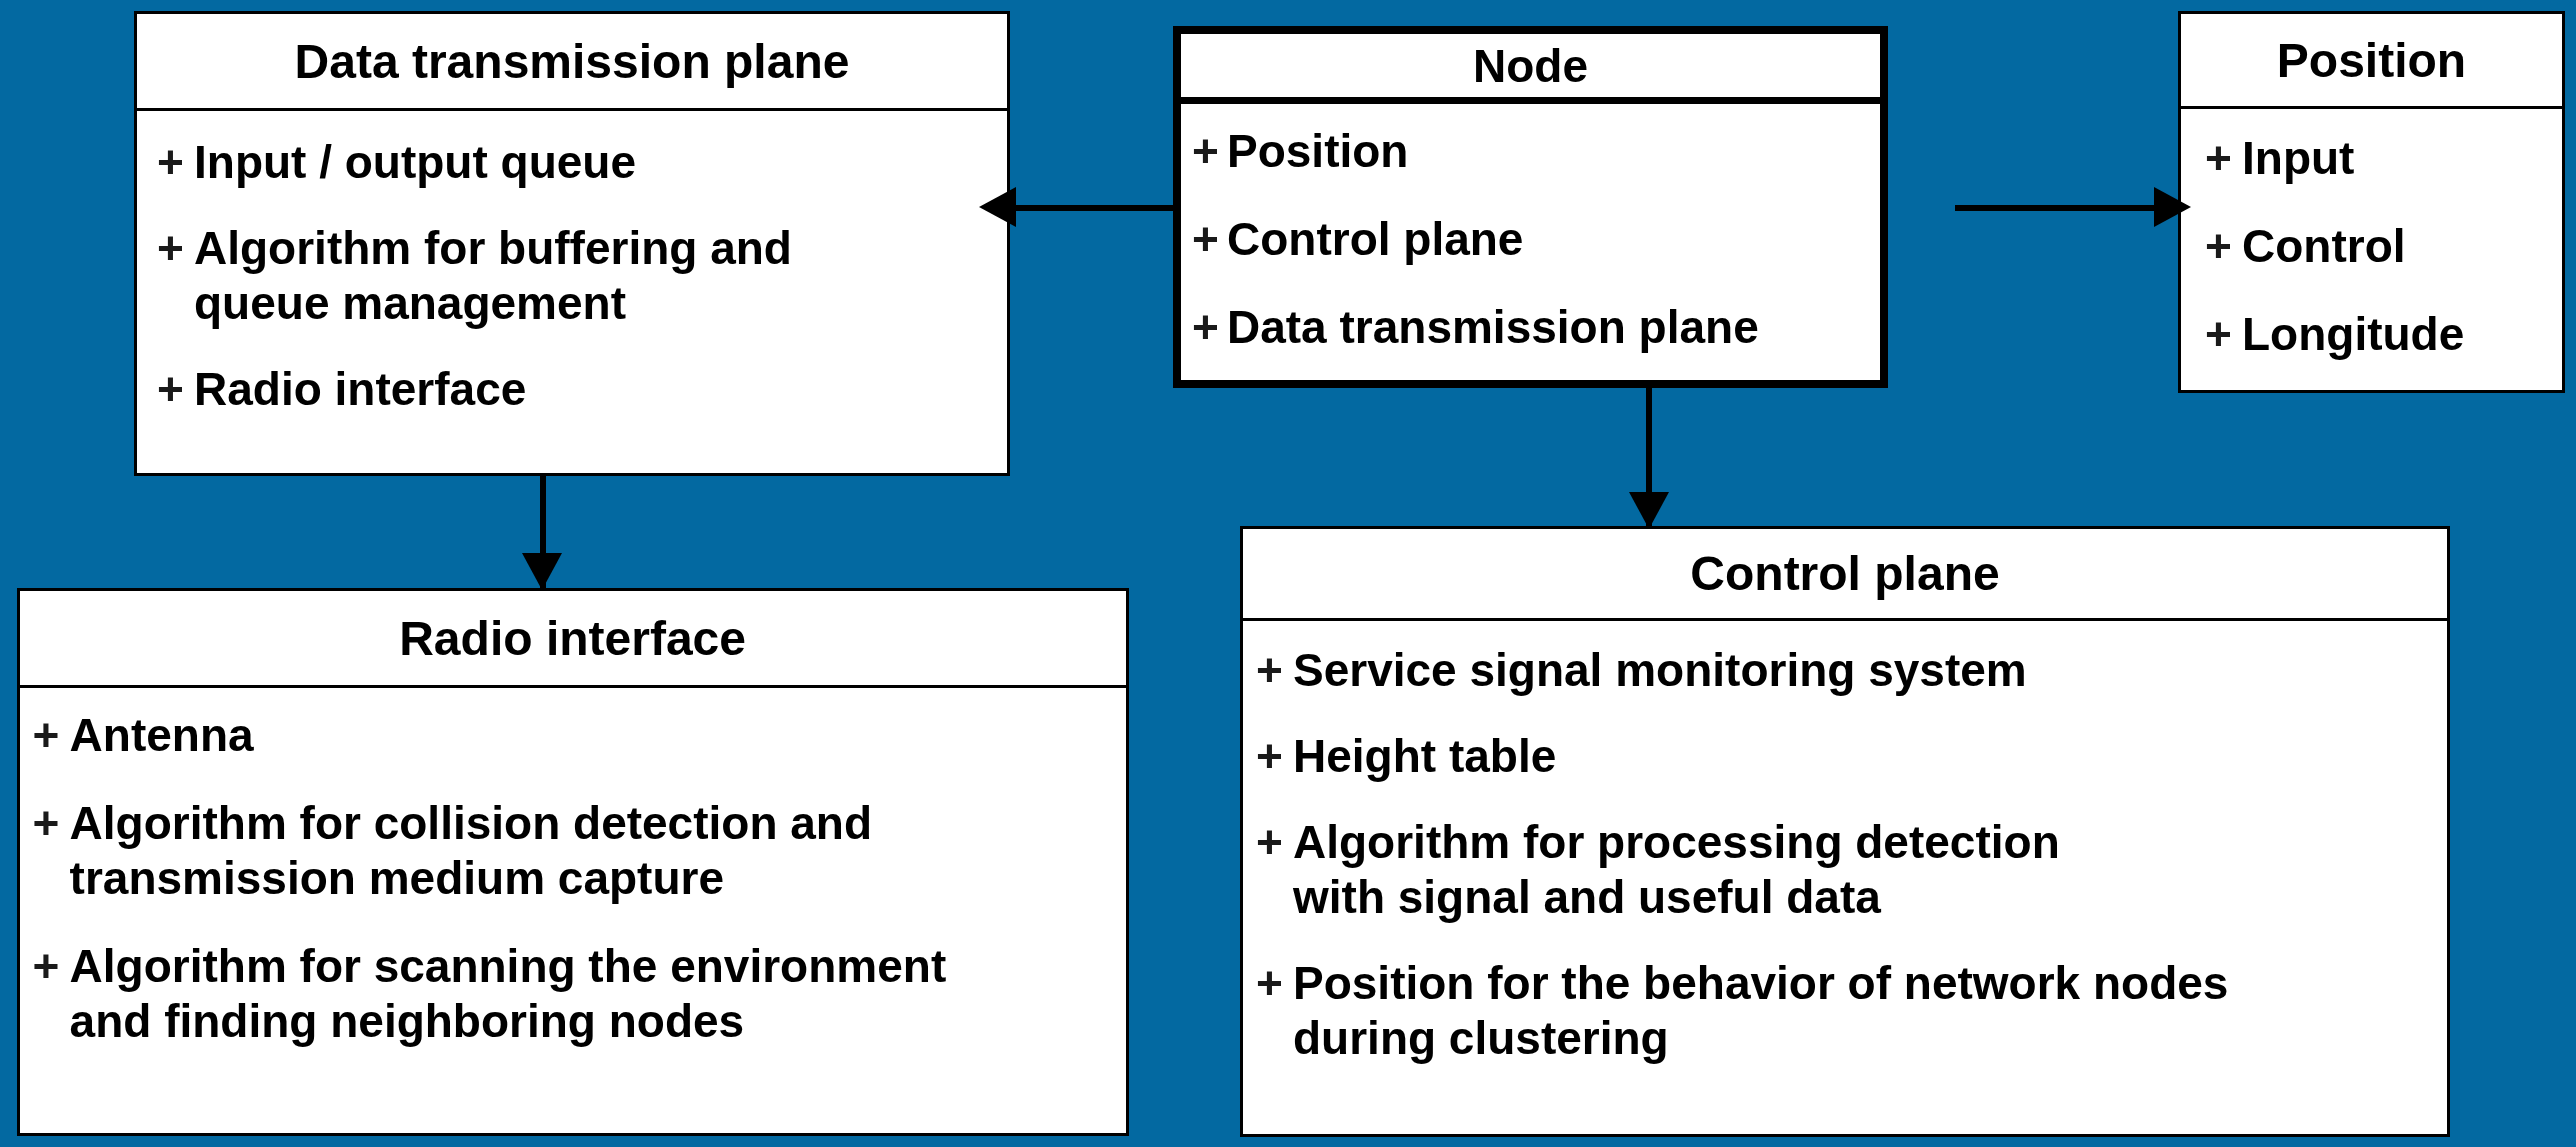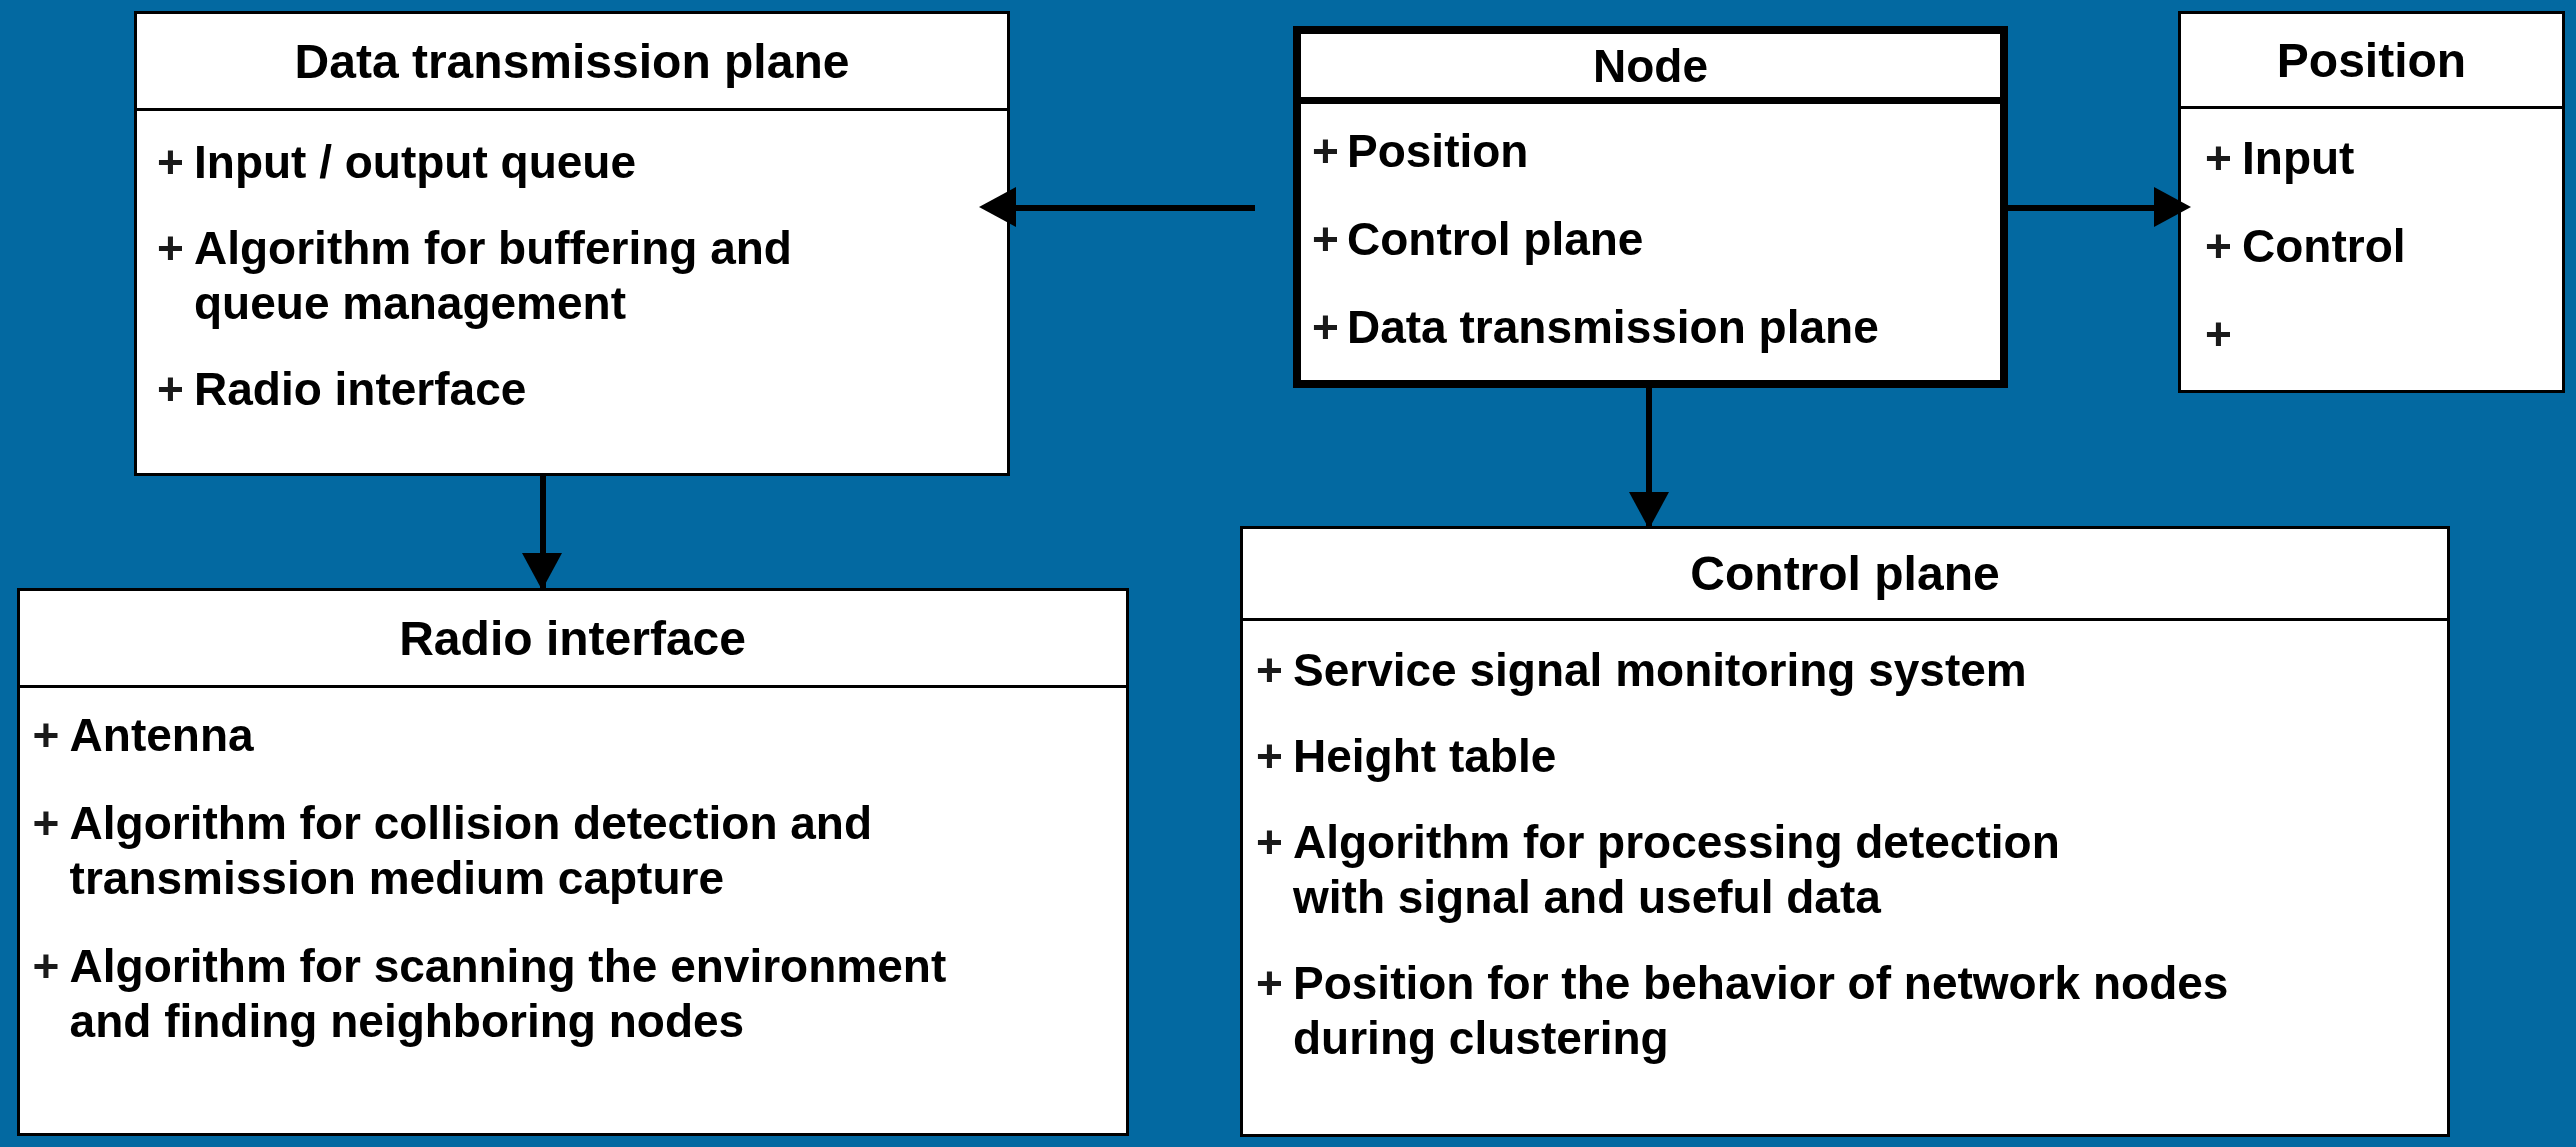--- a/index.html
+++ b/index.html
@@ -69,21 +69,21 @@
   
   #box-dtp {
     left: 134px;  top: 11px;  width: 876px;  height: 465px;
   }
   #box-dtp .uml-header { font-size: 48px; height: 94px; }
   #box-dtp .uml-body { padding: 24px 0 0 20px; }
   #box-dtp .uml-item { font-size: 46px; line-height: 55px; margin-bottom: 31px; }
   #box-dtp .uml-plus { width: 37px; }
 
   #box-node {
-    left: 1293px; top: 26px; width: 715px; height: 362px;
+    left: 1173px; top: 26px; width: 715px; height: 362px;
   }
   #box-node .uml-header { font-size: 46px; height: 63px; }
   #box-node .uml-body { padding: 20px 0 0 11px; }
   #box-node .uml-item { font-size: 46px; line-height: 55px; margin-bottom: 33px; }
   #box-node .uml-plus { width: 35px; }
 
   #box-position {
     left: 2178px; top: 11px; width: 387px; height: 382px;
   }
   #box-position .uml-header { font-size: 48px; height: 92px; }
@@ -199,20 +199,21 @@
       <div class="uml-item">
         <span class="uml-plus">+</span>
         <span class="uml-text">Input</span>
       </div>
       <div class="uml-item">
         <span class="uml-plus">+</span>
         <span class="uml-text">Control</span>
       </div>
       <div class="uml-item">
         <span class="uml-plus">+</span>
+        <span class="uml-text">Longitude</span>
       </div>
     </div>
   </div>
 
   <div class="uml-box" id="box-radio">
     <div class="uml-header">Radio interface</div>
     <div class="uml-divider"></div>
     <div class="uml-body">
       <div class="uml-item">
         <span class="uml-plus">+</span>

